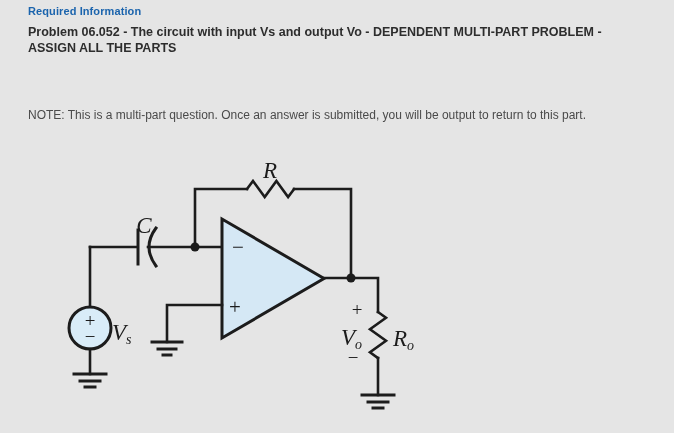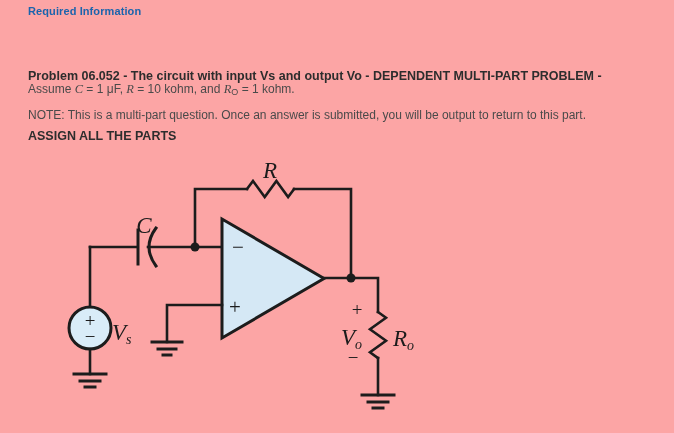--- a/index.html
+++ b/index.html
@@ -3,35 +3,35 @@
 <meta charset="utf-8">
 <style>
   * { margin: 0; padding: 0; box-sizing: border-box; }
   html, body { background: #ffffff; }
   body {
     width: 674px; height: 433px;
     position: relative;
     font-family: "Liberation Sans", sans-serif;
     overflow: hidden;
   }
-  .page { position: absolute; inset: 0; background: #fca5a5; padding-left: 48px; }
+  .page { position: absolute; inset: 0; background: #e5e5e5; padding-left: 48px; }
 
   .req-header {
     position: absolute; left: 28px; top: 5px;
     font-size: 11px; font-weight: bold;
     color: #1b64ad;
     letter-spacing: 0.1px;
   }
   .prob-title {
     position: absolute; left: 28px; top: 24px; width: 630px;
     font-size: 12.5px; font-weight: bold;
     color: #2d2d2d;
     line-height: 16px;
   }
-  .prob-title .tline { display: block; white-space: nowrap; margin-top: 44px; }
+  .prob-title .tline { display: block; white-space: nowrap; }
   .body-text {
     position: absolute; left: 28px; width: 620px;
     font-size: 12px; color: #4a4a4a; line-height: 15px;
     white-space: nowrap;
   }
   .p1 { top: 63px; }
   .p2 { top: 82px; }
   .note-line { top: 108px; }
   .ivar { font-style: italic; font-family: "Liberation Serif", "Liberation Sans", serif; font-size: 12.5px; }
   sub.vsub { font-size: 9px; vertical-align: -2px; line-height: 0; }
@@ -69,21 +69,20 @@
 <div class="page">
 
   <div class="req-header">Required Information</div>
 
   <div class="prob-title">
     <span class="tline">Problem 06.052 - The circuit with input Vs and output Vo - DEPENDENT MULTI-PART PROBLEM -</span>
     <span class="tline">ASSIGN ALL THE PARTS</span>
   </div>
 
 
-  <div class="body-text p2"><span>Assume </span><span class="ivar">C</span><span> = 1 μF, </span><span class="ivar">R</span><span> = 10 kohm, and </span><span class="ivar">R</span><sub class="vsub">O</sub><span> = 1 kohm.</span></div>
 
   <div class="body-text note-line">NOTE: This is a multi-part question. Once an answer is submitted, you will be output to return to this part.</div>
 
   <div class="circuit-wrap">
     <svg width="674" height="433" viewBox="0 0 674 433">
       <g stroke="#1c1c1c" stroke-width="2.6" fill="none" stroke-linecap="square">
 
         <path d="M90,247 H137"></path>
 
         <path d="M90,247 V307"></path>

